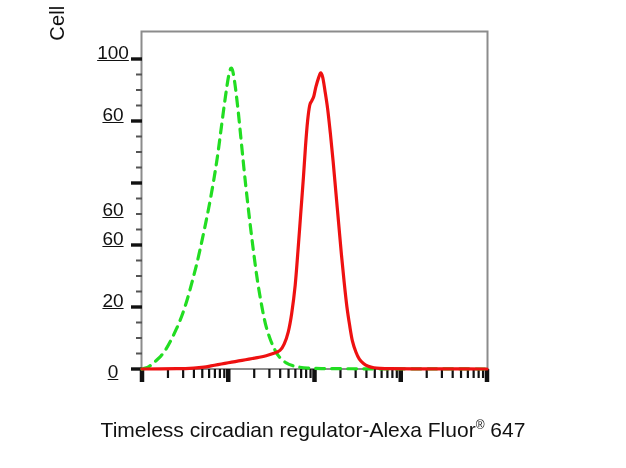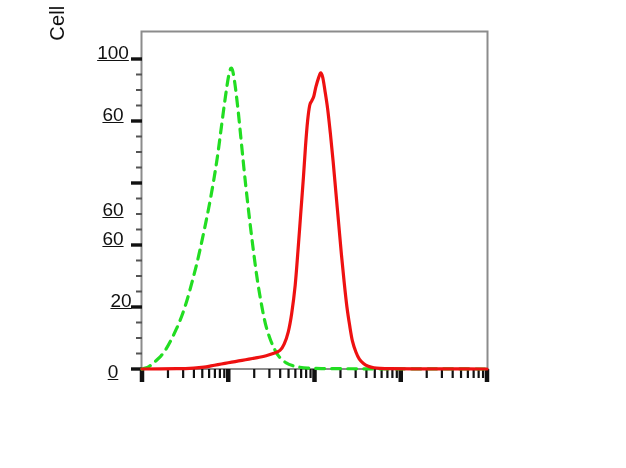--- a/index.html
+++ b/index.html
@@ -64,21 +64,21 @@
 <body>
 
 <div id="figure">
 
   <div class="ylabel">Cell Counts (% Max)</div>
 
   <div class="ytick-label" style="left:96px; top:42px;">100</div>
   <div class="ytick-label" style="left:96px; top:104px;">60</div>
   <div class="ytick-label" style="left:96px; top:166px;margin-top:33px;">60</div>
   <div class="ytick-label" style="left:96px; top:228px;">60</div>
-  <div class="ytick-label" style="left:104px; top:290px;">20</div>
+  <div class="ytick-label" style="left:96px; top:290px;">20</div>
   <div class="ytick-label" style="left:96px; top:361px;">0</div>
 
   <svg id="plot-svg" width="626" height="468" style="position:absolute; left:0; top:0;">
 
     <rect x="141.5" y="31.5" width="346" height="337.5" fill="none" stroke="#8c8c8c" stroke-width="2"></rect>
 
     <g id="y-ticks">
         <line x1="142" x2="131" y1="369" y2="369" stroke="#111111" stroke-width="3.4"></line>
         <line x1="142" x2="136" y1="353.5" y2="353.5" stroke="#555555" stroke-width="2"></line>
         <line x1="142" x2="136" y1="338" y2="338" stroke="#555555" stroke-width="2"></line>
@@ -139,14 +139,17 @@
         <line x1="473.63970595122964" x2="473.63970595122964" y1="369" y2="378" stroke="#111111" stroke-width="2.2"></line>
         <line x1="478.64151137805516" x2="478.64151137805516" y1="369" y2="378" stroke="#111111" stroke-width="2.2"></line>
         <line x1="483.05341643914176" x2="483.05341643914176" y1="369" y2="378" stroke="#111111" stroke-width="2.2"></line>
         <line x1="487" x2="487" y1="369" y2="382" stroke="#111111" stroke-width="4.5"></line>
       </g>
 
     <path id="series-green" fill="none" stroke-linecap="round" stroke-linejoin="round" d="M 142.00 369.00 C 142.57 368.85, 144.30 368.48, 145.45 368.07 C 146.60 367.66, 147.75 367.19, 148.90 366.52 C 150.05 365.85, 151.20 364.97, 152.35 364.04 C 153.50 363.11, 154.36 362.28, 155.80 360.94 C 157.24 359.60, 159.25 358.00, 160.97 355.98 C 162.70 353.97, 164.43 351.59, 166.15 348.85 C 167.88 346.11, 169.60 342.91, 171.32 339.55 C 173.05 336.19, 174.78 332.57, 176.50 328.70 C 178.22 324.82, 179.95 320.95, 181.68 316.30 C 183.40 311.65, 185.13 306.48, 186.85 300.80 C 188.57 295.12, 190.30 288.66, 192.03 282.20 C 193.75 275.74, 195.47 269.28, 197.20 262.05 C 198.92 254.82, 200.65 246.81, 202.38 238.80 C 204.10 230.79, 205.83 222.78, 207.55 214.00 C 209.28 205.22, 211.12 195.40, 212.72 186.10 C 214.33 176.80, 215.77 168.02, 217.21 158.20 C 218.65 148.38, 219.97 137.53, 221.35 127.20 C 222.73 116.87, 224.23 104.98, 225.49 96.20 C 226.75 87.42, 227.91 79.15, 228.94 74.50 C 229.97 69.85, 230.78 67.27, 231.70 68.30 C 232.62 69.33, 233.43 73.98, 234.46 80.70 C 235.50 87.42, 236.76 98.27, 237.91 108.60 C 239.06 118.93, 240.21 131.33, 241.36 142.70 C 242.51 154.07, 243.55 164.92, 244.81 176.80 C 246.07 188.68, 247.57 202.12, 248.95 214.00 C 250.33 225.88, 251.71 237.25, 253.09 248.10 C 254.47 258.95, 255.85 269.80, 257.23 279.10 C 258.61 288.40, 259.99 296.41, 261.37 303.90 C 262.75 311.39, 264.01 318.11, 265.51 324.05 C 267.00 329.99, 268.73 335.16, 270.34 339.55 C 271.95 343.94, 273.56 347.35, 275.17 350.40 C 276.78 353.45, 278.16 355.77, 280.00 357.84 C 281.84 359.91, 284.14 361.51, 286.21 362.80 C 288.28 364.09, 290.23 364.87, 292.42 365.59 C 294.60 366.31, 296.79 366.73, 299.32 367.14 C 301.85 367.55, 303.92 367.84, 307.60 368.07 C 311.28 368.30, 314.50 368.42, 321.40 368.54 C 328.30 368.65, 338.65 368.70, 349.00 368.75 C 359.35 368.80, 369.13 368.82, 383.50 368.85 C 397.88 368.87, 418.00 368.88, 435.25 368.91 C 452.50 368.93, 478.38 368.98, 487.00 369.00" stroke="#22dd22" stroke-width="3.2" stroke-dasharray="9 7"></path>
     <path id="series-red" fill="none" stroke-linecap="round" stroke-linejoin="round" d="M 142.00 369.00 C 147.75 368.95, 167.88 368.85, 176.50 368.69 C 185.13 368.53, 189.15 368.33, 193.75 368.07 C 198.35 367.81, 201.22 367.50, 204.10 367.14 C 206.97 366.78, 208.70 366.31, 211.00 365.90 C 213.30 365.49, 215.60 365.07, 217.90 364.66 C 220.20 364.25, 222.50 363.83, 224.80 363.42 C 227.10 363.01, 229.40 362.59, 231.70 362.18 C 234.00 361.77, 236.30 361.35, 238.60 360.94 C 240.90 360.53, 243.20 360.11, 245.50 359.70 C 247.80 359.29, 250.10 358.87, 252.40 358.46 C 254.70 358.05, 257.00 357.69, 259.30 357.22 C 261.60 356.76, 263.90 356.29, 266.20 355.67 C 268.50 355.05, 270.80 354.38, 273.10 353.50 C 275.40 352.62, 278.16 351.95, 280.00 350.40 C 281.84 348.85, 282.76 347.30, 284.14 344.20 C 285.52 341.10, 287.01 336.97, 288.28 331.80 C 289.54 326.63, 290.58 320.95, 291.73 313.20 C 292.88 305.45, 294.14 295.63, 295.18 285.30 C 296.22 274.97, 297.02 263.08, 297.94 251.20 C 298.86 239.32, 299.78 226.40, 300.70 214.00 C 301.62 201.60, 302.66 188.17, 303.46 176.80 C 304.27 165.43, 304.84 155.10, 305.53 145.80 C 306.22 136.50, 306.91 127.72, 307.60 121.00 C 308.29 114.28, 308.98 108.86, 309.67 105.50 C 310.36 102.14, 311.05 102.40, 311.74 100.85 C 312.43 99.30, 313.12 98.52, 313.81 96.20 C 314.50 93.87, 315.07 90.00, 315.88 86.90 C 316.69 83.80, 317.83 79.93, 318.64 77.60 C 319.44 75.28, 320.02 72.95, 320.71 72.95 C 321.40 72.95, 322.09 74.76, 322.78 77.60 C 323.47 80.44, 324.05 84.83, 324.85 90.00 C 325.66 95.17, 326.69 101.37, 327.61 108.60 C 328.53 115.83, 329.45 124.62, 330.37 133.40 C 331.29 142.18, 332.21 151.48, 333.13 161.30 C 334.05 171.12, 334.97 181.97, 335.89 192.30 C 336.81 202.63, 337.73 212.97, 338.65 223.30 C 339.57 233.63, 340.49 244.48, 341.41 254.30 C 342.33 264.12, 343.25 273.42, 344.17 282.20 C 345.09 290.98, 346.01 299.77, 346.93 307.00 C 347.85 314.23, 348.77 319.92, 349.69 325.60 C 350.61 331.28, 351.41 336.71, 352.45 341.10 C 353.49 345.49, 354.75 348.95, 355.90 351.95 C 357.05 354.95, 358.09 357.17, 359.35 359.08 C 360.62 360.99, 362.00 362.23, 363.49 363.42 C 364.99 364.61, 366.60 365.49, 368.32 366.21 C 370.05 366.93, 371.89 367.40, 373.84 367.76 C 375.80 368.12, 377.29 368.23, 380.05 368.38 C 382.81 368.53, 384.07 368.61, 390.40 368.69 C 396.72 368.77, 407.65 368.80, 418.00 368.85 C 428.35 368.89, 441.00 368.91, 452.50 368.94 C 464.00 368.96, 481.25 368.99, 487.00 369.00" stroke="#ee1111" stroke-width="3.2"></path>
   </svg>
 
+  <div class="caption">
+    <span>Timeless circadian regulator-Alexa Fluor</span><sup>®</sup>&nbsp;<span>647</span>
+  </div>
 
 </div>
 
 </body></html>

